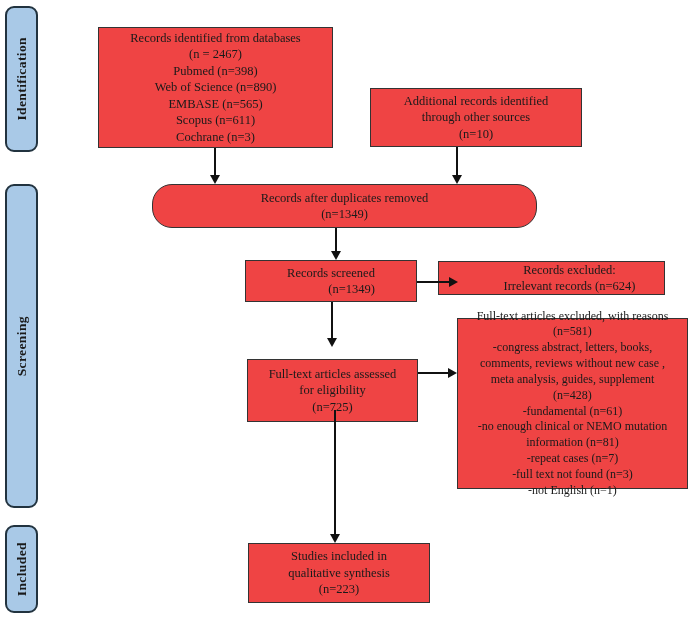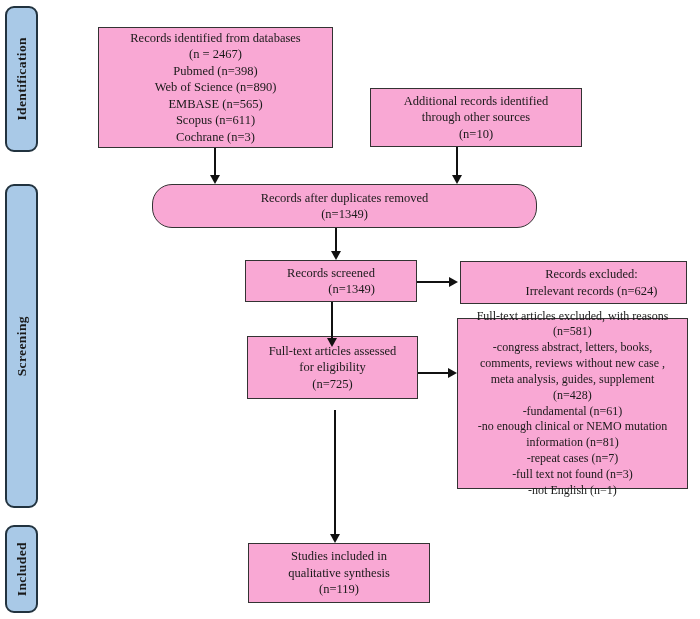--- a/index.html
+++ b/index.html
@@ -17,32 +17,32 @@
   .stage-label{
     writing-mode:vertical-rl;transform:rotate(180deg);
     font-weight:700;font-size:13.5px;letter-spacing:.4px;white-space:nowrap;
   }
   #stage-identification{top:6px;height:146px;}
   #stage-screening{top:184px;height:324px;}
   #stage-included{top:525px;height:88px;}
 
   
   .fbox{
-    position:absolute;background:#f9a8d4;border:1.6px solid #333333;
+    position:absolute;background:#ef4444;border:1.6px solid #333333;
     box-sizing:border-box;
     display:flex;align-items:center;justify-content:center;
     text-align:center;font-size:12.5px;line-height:1.32;
     white-space:pre-line;padding:2px 4px;
   }
   #box-records-identified{left:98px;top:27px;width:235px;height:121px;}
   #box-additional-records{left:348px;top:88px;width:212px;height:59px;margin-left:22px;}
   #box-duplicates-removed{left:152px;top:184px;width:385px;height:44px;border-radius:20px;}
   #box-records-screened{left:245px;top:260px;width:172px;height:42px;text-align:right;}
-  #box-records-excluded{left:460px;top:261px;width:227px;height:43px;padding-left:40px;}
-  #box-fulltext-assessed{left:247px;top:336px;width:171px;height:63px;}
+  #box-records-excluded{left:438px;top:261px;width:227px;height:34px;padding-left:40px;}
+  #box-fulltext-assessed{left:247px;top:359px;width:171px;height:63px;}
   #box-fulltext-excluded{left:457px;top:318px;width:231px;height:171px;font-size:12px;}
   #box-studies-included{left:248px;top:543px;width:182px;height:60px;}
 
   
   .vline{position:absolute;width:1.7px;background:#111;}
   .hline{position:absolute;height:1.7px;background:#111;}
   .head-down{position:absolute;width:0;height:0;
     border-left:5px solid transparent;border-right:5px solid transparent;
     border-top:9px solid #111;}
   .head-right{position:absolute;width:0;height:0;
@@ -98,21 +98,21 @@
 meta analysis, guides, supplement
 (n=428)
 -fundamental (n=61)
 -no enough clinical or NEMO mutation
 information (n=81)
 -repeat cases (n=7)
 -full text not found (n=3)
 -not English (n=1)</div>
   <div class="fbox" id="box-studies-included">Studies included in
 qualitative synthesis
-(n=119)</div>
+(n=223)</div>
 
   <div class="vline" id="a1-line"></div>
   <div class="head-down" id="a1-head"></div>
 
   <div class="vline" id="a2-line"></div>
   <div class="head-down" id="a2-head"></div>
 
   <div class="vline" id="a3-line"></div>
   <div class="head-down" id="a3-head"></div>
 

